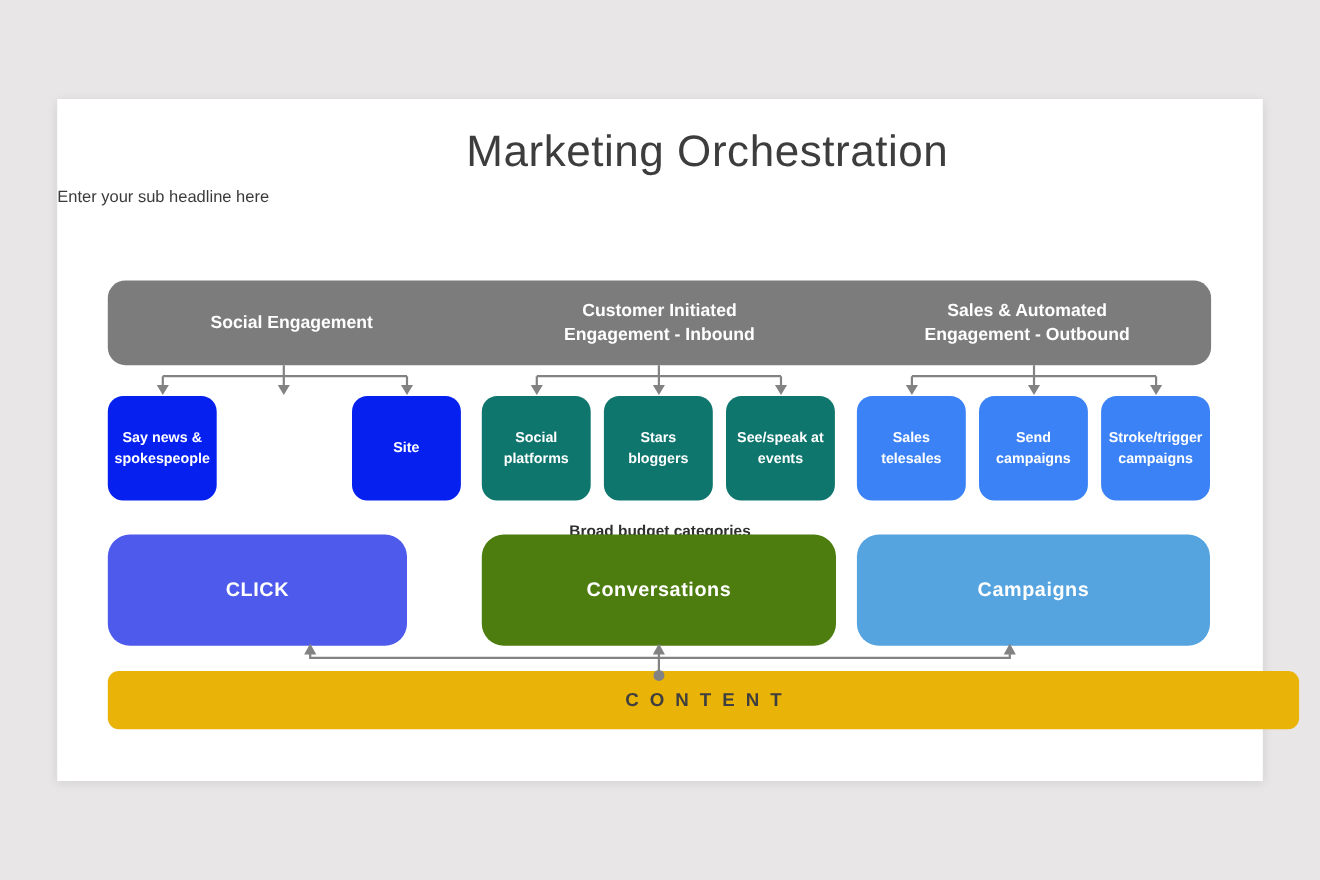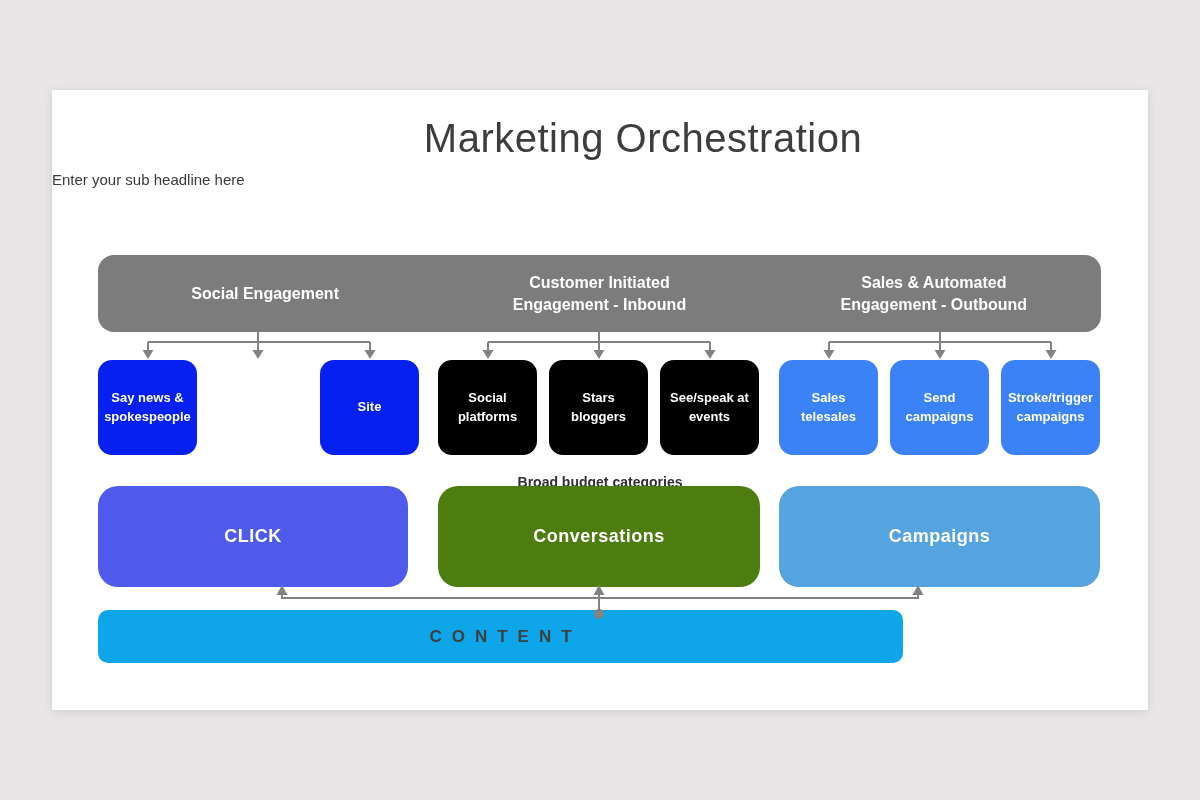--- a/index.html
+++ b/index.html
@@ -30,37 +30,37 @@
     flex:1;text-align:center;color:#ffffff;font-weight:bold;
     font-size:16px;line-height:1.35;white-space:pre-line;
   }
   .small-box{
     position:absolute;top:270px;width:99px;height:95px;border-radius:14px;
     display:flex;align-items:center;justify-content:center;text-align:center;
     color:#ffffff;font-weight:bold;font-size:13px;line-height:1.4;
     white-space:pre-line;
   }
   .g1{background:#0620f0;}
-  .g2{background:#000000;}
+  .g2{background:#0f766e;}
   .g3{background:#3b82f6;}
   .caption{
     position:absolute;top:384px;left:0;width:100%;text-align:center;
     font-size:14px;font-weight:bold;color:#2f2f2f;
   }
   .big-box{
     position:absolute;top:396px;height:101px;border-radius:20px;
     display:flex;align-items:center;justify-content:center;
     color:#ffffff;font-weight:bold;font-size:18px;letter-spacing:0.5px;
   }
-  .big-click{left:46px;width:310px;background:#4d5aec;}
+  .big-click{left:46px;width:272px;background:#4d5aec;}
   .big-conversations{left:386px;width:322px;background:#4d7c0f;}
   .big-campaigns{left:727px;width:321px;background:#55a3df;}
   .content-bar{
-    position:absolute;left:46px;top:520px;width:805px;height:53px;
-    background:#0ea5e9;border-radius:10px;
+    position:absolute;left:46px;top:520px;width:1083px;height:53px;
+    background:#eab308;border-radius:10px;
     display:flex;align-items:center;justify-content:center;
     font-size:17px;font-weight:bold;color:#3f3f3f;
     letter-spacing:10px;text-indent:10px;
   }
   .connectors{
     position:absolute;left:0;top:0;width:1096px;height:620px;
     pointer-events:none;z-index:5;
   }
   .connectors path, .connectors line{stroke:#828282;stroke-width:2;fill:none;}
   .connectors polygon, .connectors circle{fill:#828282;stroke:none;}

